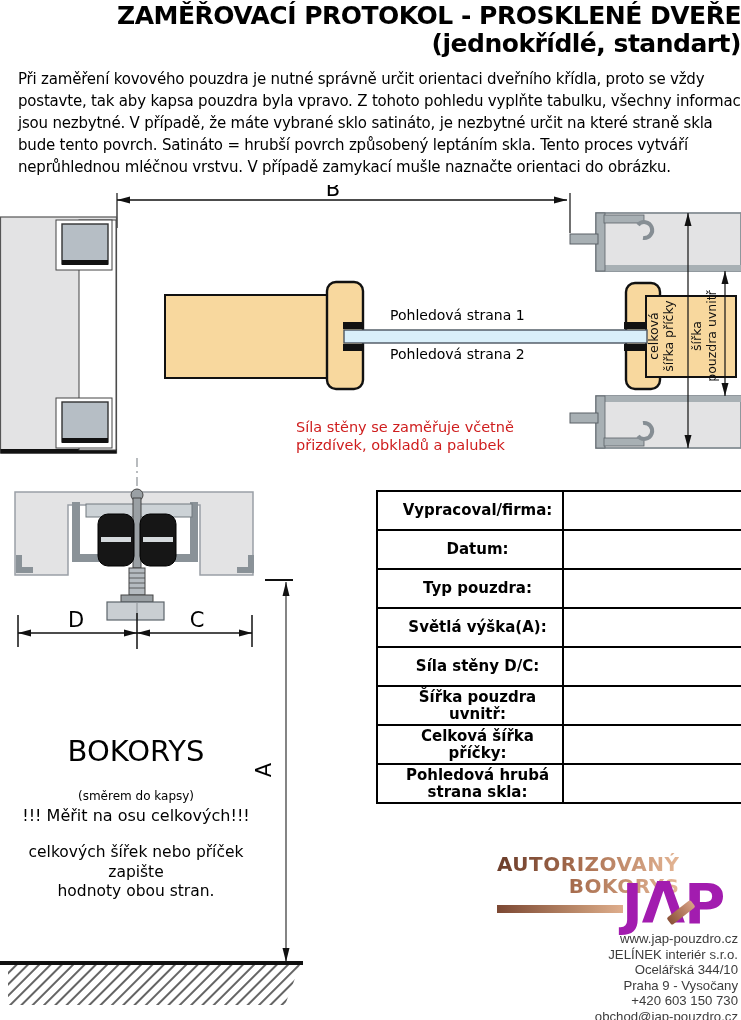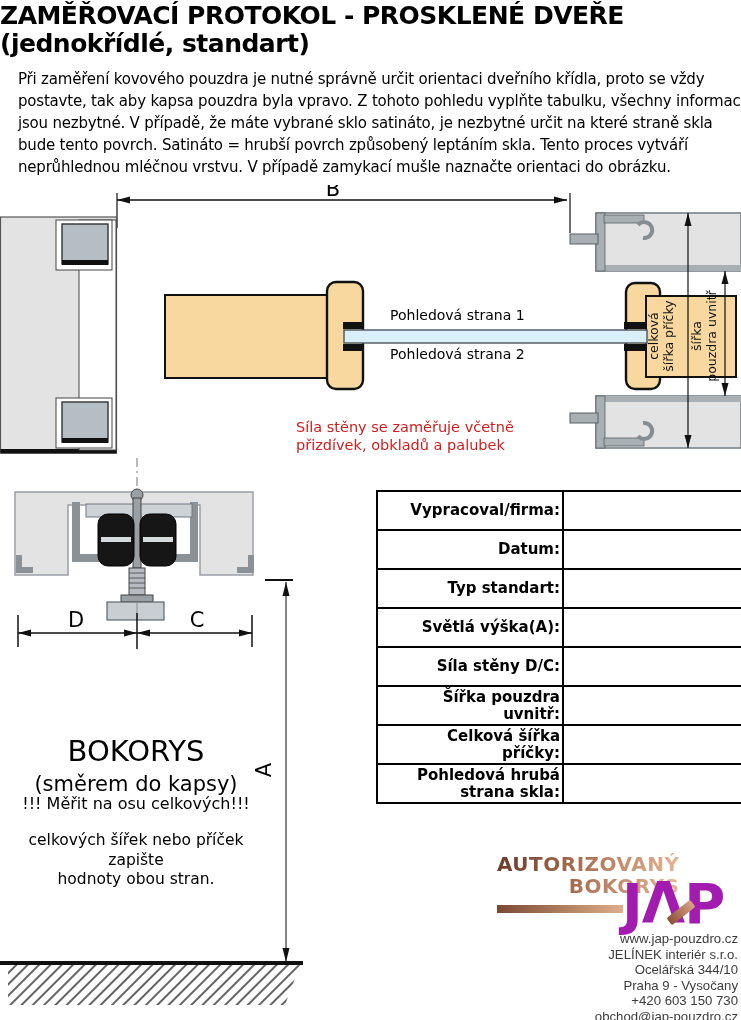--- a/index.html
+++ b/index.html
@@ -1,37 +1,37 @@
 <!DOCTYPE html>
 <html><head>
 <meta charset="utf-8">
 <style>
   html,body{margin:0;padding:0;background:#fff;}
   .page{position:relative;width:741px;height:1020px;background:#fff;overflow:hidden;
         font-family:"DejaVu Sans",sans-serif;color:#000;}
   
-  .title{position:absolute;left:0;top:2px;width:741px;text-align:left;font-weight:bold;
+  .title{position:absolute;left:0;top:2px;width:741px;text-align:right;font-weight:bold;
          font-size:25px;line-height:28px;letter-spacing:-0.5px;}
   .title .t2{font-size:25px;}
   
   .intro{position:absolute;left:18px;top:68px;font-size:15px;line-height:22px;letter-spacing:-0.2px;white-space:nowrap;}
   
   .top-diagram{position:absolute;left:0;top:185px;}
   .side-diagram{position:absolute;left:0;top:458px;}
   
   .bokorys{position:absolute;left:0;top:735px;width:272px;text-align:center;}
   .bokorys .bk-title{font-size:29px;line-height:32px;text-align:center;}
-  .bokorys .bk-sub{font-size:21px;line-height:19px;margin-top:8px;}
+  .bokorys .bk-sub{font-size:12px;line-height:19px;margin-top:20px;}
   .bokorys .bk-warn{font-size:16px;line-height:19px;}
   .bokorys .bk-note{font-size:15.5px;line-height:19.5px;margin-top:18px;}
   
   .form-table{position:absolute;left:376px;top:490px;width:361px;border-collapse:collapse;table-layout:fixed;}
   .form-table th,.form-table td{border:2.6px solid #000;box-sizing:border-box;}
   .form-table tr{height:39px;}
-  .form-table th{width:186px;font-size:15px;font-weight:bold;text-align:right;vertical-align:middle;
+  .form-table th{width:186px;font-size:15px;font-weight:bold;text-align:center;vertical-align:middle;
                  padding:0 2px 0 17px;line-height:17px;white-space:pre-line;}
   .form-table td{width:200px;background:#fff;}
   
   .dealer{position:absolute;left:497px;top:853px;font-weight:800;font-size:20px;line-height:22px;
           letter-spacing:0.5px;
           background:linear-gradient(100deg,#6e3f2c 5%,#a96f50 45%,#e2b392 95%);
           -webkit-background-clip:text;background-clip:text;color:transparent;text-align:right;}
   .dealer-bar{position:absolute;left:497px;top:905px;width:126px;height:8px;
           background:linear-gradient(90deg,#7c4833,#c1906f 70%,#dfae8d);}
   .jap-logo{position:absolute;left:622px;top:876px;font-family:"DejaVu Sans",sans-serif;
@@ -224,21 +224,21 @@
     <tbody>
       <tr>
           <th>Vypracoval/firma:</th>
           <td></td>
         </tr>
       <tr>
           <th>Datum:</th>
           <td></td>
         </tr>
       <tr>
-          <th>Typ standart:</th>
+          <th>Typ pouzdra:</th>
           <td></td>
         </tr>
       <tr>
           <th>Světlá výška(A):</th>
           <td></td>
         </tr>
       <tr>
           <th>Síla stěny D/C:</th>
           <td></td>
         </tr>

